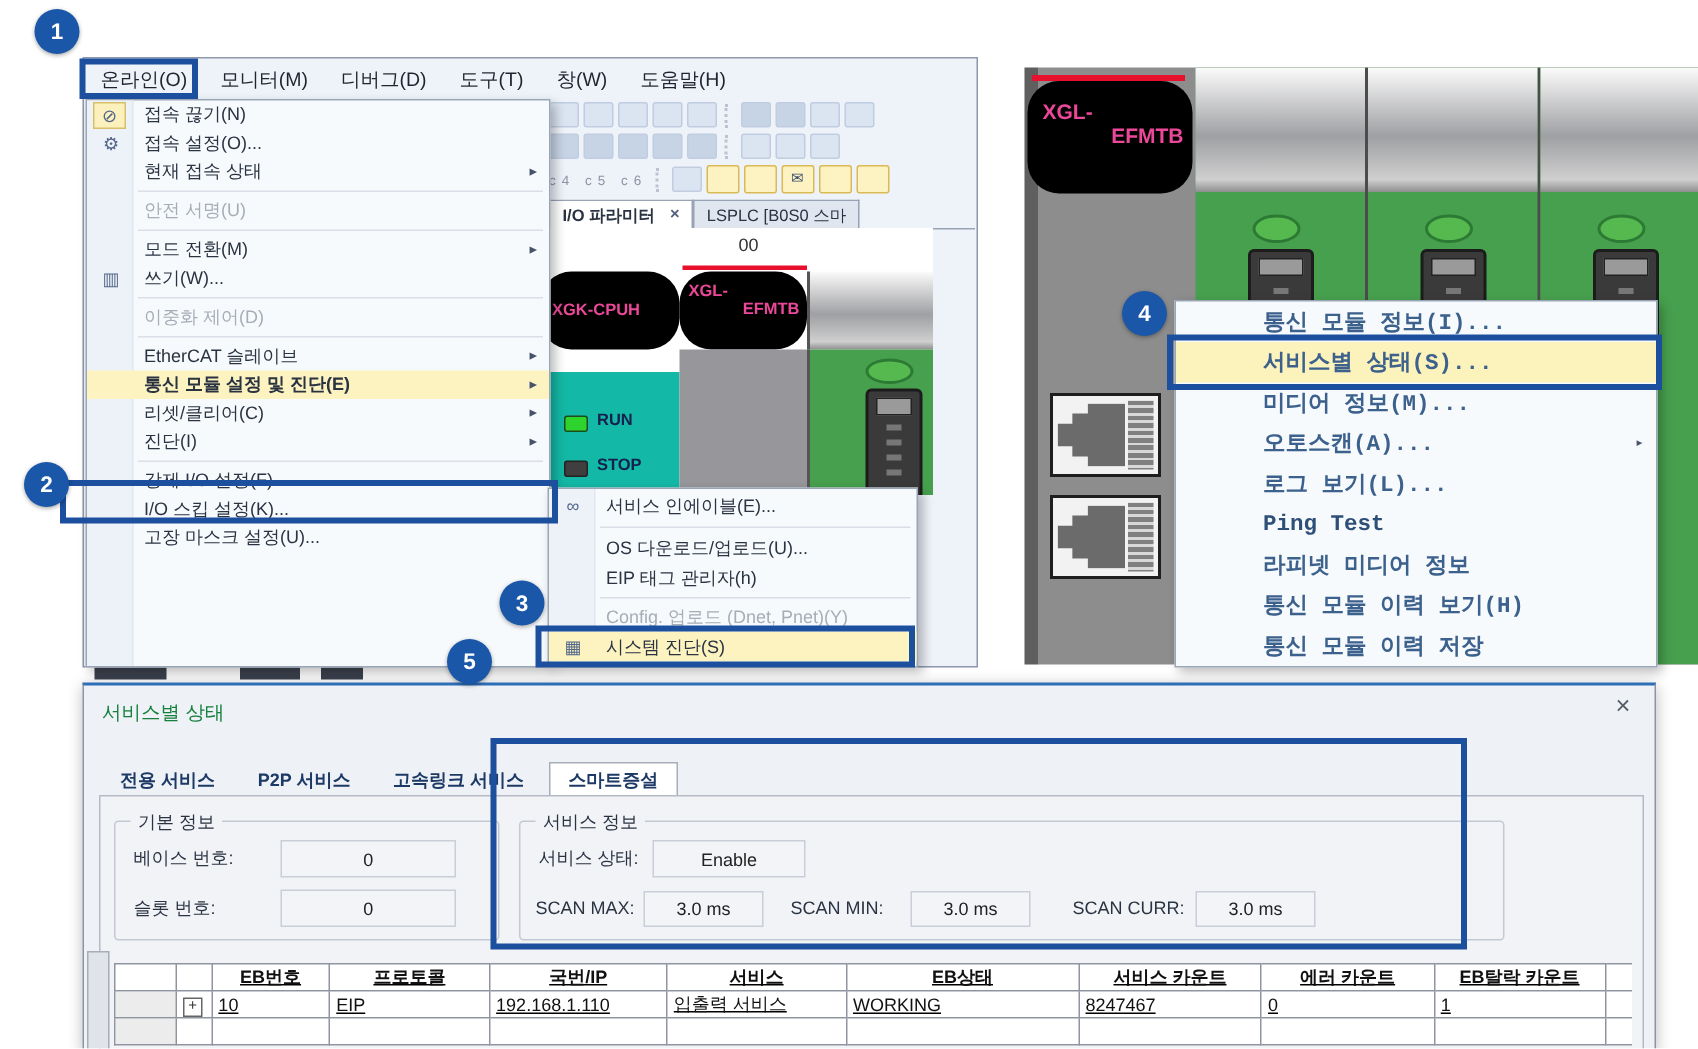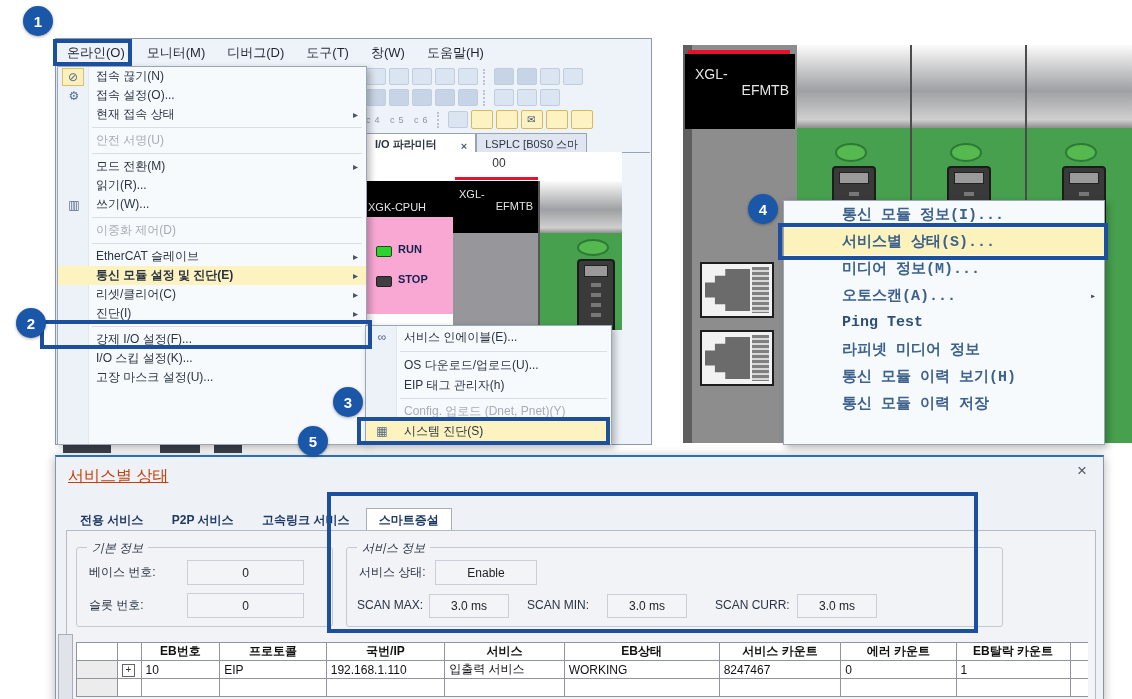--- a/index.html
+++ b/index.html
@@ -21,27 +21,27 @@
   
   .tbrow{display:flex;align-items:center;gap:3px;}
   .tbi{width:18px;height:15px;background:#dbe4f1;border:1px solid #c0cde0;border-radius:2px;}
   .tbi.dark{background:#c7d4e6;}
   .tbi.yel{background:#fdf2c2;border:1px solid #d9ba55;display:flex;align-items:center;justify-content:center;
            font-size:10px;color:#3c5270;width:20px;height:17px;}
   .tbsep{width:4px;height:16px;border-left:2px dotted #b9c3d2;margin:0 2px;}
   .contacts{font-size:9px;color:#8b94a2;letter-spacing:4px;}
 
   
-  .tab{display:inline-flex;align-items:flex-end;gap:24px;height:18px;padding:0 8px;font-size:11px;
+  .tab{display:inline-flex;align-items:center;gap:10px;height:18px;padding:0 8px;font-size:11px;
        color:#2a3342;border:1px solid #98a3b4;border-bottom:none;background:#dfe6f0;}
   .tab.active{background:#fff;font-weight:bold;}
   .tabx{color:#50607a;font-size:11px;}
 
   
-  .modhead{background:#000;color:#e5e5e5;font-weight:normal;}
+  .modhead{background:#000;color:#ec4899;font-weight:bold;border-radius:21px;}
   .led{border-radius:2px;border:1px solid #1b4d1b;}
   .rj45{background:#f2f2f2;border:2px solid #1e1e1e;}
   .rj45 .jack{position:absolute;right:3px;top:3px;bottom:3px;width:17px;
         background:repeating-linear-gradient(to bottom,#808080 0 3px,#d8d8d8 3px 5px);}
   .rj45 .plug{position:absolute;left:3px;top:5px;bottom:5px;right:22px;background:#6b6b6b;
         clip-path:polygon(45% 0,100% 0,100% 100%,45% 100%,45% 84%,22% 84%,22% 68%,0 68%,0 32%,22% 32%,22% 16%,45% 16%);}
   .silver{background:linear-gradient(to bottom,#fbfbfb 0%,#9fa0a3 55%,#cfcfcf 90%,#8e8e8e 100%);}
   .gled{border-radius:50%;background:#55b94f;border:2px solid #2c7a33;}
   .conn{background:#3a3a3a;border:2px solid #1c1c1c;border-radius:4px;}
   .conn .cb{position:absolute;left:5px;right:5px;top:4px;height:10px;background:#9a9a9a;border:1px solid #222;}
@@ -59,28 +59,28 @@
   .sep{margin:3px 4px 3px 34px;border-top:1px solid #d9dee7;height:0;}
   .mico{position:absolute;left:6px;width:20px;text-align:center;font-size:12px;color:#53688a;}
   .mico.ybox{background:#fcf0bd;border:1px solid #d8c06a;left:4px;top:1px;height:16px;line-height:16px;}
 
   .ctx .mi{height:27px;padding-left:58px;font-size:15px;font-weight:bold;color:#3c618c;}
   .ctx .mi.hl{background:#fbf2bc;}
 
   
   .dialog{background:#eef1f5;border:1px solid #8b94a3;border-top:2px solid #2c6fb7;
           box-shadow:0 2px 10px rgba(0,0,0,.3);z-index:40;}
-  .dlg-title{font-size:16px;color:#c2410c;text-decoration:underline;}
+  .dlg-title{font-size:13px;color:#15803d;}
   .dlg-close{font-size:17px;color:#555b66;}
   .dtab{display:inline-flex;align-items:center;height:22px;padding:0 12px;font-size:12px;font-weight:bold;
         color:#1d3a66;}
   .dtab.active{background:#fff;border:1px solid #a7aeba;border-bottom:1px solid #fff;}
   .panel{background:#f1f3f7;border:1px solid #b5bac3;}
   .group{border:1px solid #c3c9d3;border-radius:3px;}
-  .group .legend{position:absolute;top:-8px;left:10px;background:#f1f3f7;padding:0 5px;font-size:12px;color:#2a3342;font-style:italic;}
+  .group .legend{position:absolute;top:-8px;left:10px;background:#f1f3f7;padding:0 5px;font-size:12px;color:#2a3342;}
   .flabel{font-size:12px;color:#2a3342;white-space:nowrap;}
   .vbox{background:#f2f4f8;border:1px solid #c9ced8;display:flex;align-items:center;justify-content:center;
         font-size:12px;color:#222;}
 
   table.grid{border-collapse:collapse;table-layout:fixed;background:#fff;font-size:12px;}
   table.grid th,table.grid td{border:1px solid #8f95a0;height:17px;padding:0 4px;overflow:hidden;white-space:nowrap;}
   table.grid th{font-weight:bold;text-align:center;background:#fff;color:#111;}
   table.grid td{color:#111;text-align:left;}
   td.selcol,th.selcol{background:#ececec;}
   .plus{display:inline-block;width:11px;height:11px;border:1px solid #666;line-height:9px;text-align:center;
@@ -150,21 +150,21 @@
   </div>
 
   <div class="r" style="left:366px;top:152px;width:256px;height:178px;background:#fff;overflow:hidden;">
 
     <div class="r" style="left:113px;top:4px;width:40px;text-align:center;font-size:12px;color:#333;">00</div>
     <div class="r" style="left:89px;top:25px;width:83px;height:3px;background:#e8112d;"></div>
 
     <div class="r modhead" style="left:-6px;top:29px;width:93px;height:52px;display:flex;align-items:center;">
       <span style="padding-left:8px;font-size:11px;">XGK-CPUH</span>
     </div>
-    <div class="r" style="left:-6px;top:65px;width:93px;height:97px;background:#f9a8d4;">
+    <div class="r" style="left:-6px;top:96px;width:93px;height:97px;background:#14b8a6;">
       <div class="r led" style="left:16px;top:29px;width:14px;height:9px;background:#2ed32e;"></div>
       <div class="r" style="left:38px;top:26px;font-size:11px;font-weight:bold;color:#14204e;">RUN</div>
       <div class="r led" style="left:16px;top:59px;width:14px;height:9px;background:#3f3f3f;border-color:#222;"></div>
       <div class="r" style="left:38px;top:56px;font-size:11px;font-weight:bold;color:#14204e;">STOP</div>
     </div>
 
     <div class="r modhead" style="left:87px;top:29px;width:85px;height:52px;font-size:11px;">
       <div style="padding:7px 0 0 6px;">XGL-</div>
       <div style="text-align:right;padding-right:5px;">EFMTB</div>
     </div>
@@ -199,23 +199,20 @@
     <div class="sep"></div>
     <div class="mi dis">
       <span>안전 서명(U)</span>
       </div>
     <div class="sep"></div>
     <div class="mi">
       <span>모드 전환(M)</span>
       <span class="arrow">▸</span>
       </div>
     <div class="mi">
-      <span>읽기(R)...</span>
-      </div>
-    <div class="mi">
       <span class="mico">▥</span>
       <span>쓰기(W)...</span>
       </div>
     <div class="sep"></div>
     <div class="mi dis">
       <span>이중화 제어(D)</span>
       </div>
     <div class="sep"></div>
     <div class="mi">
       <span>EtherCAT 슬레이브</span>
@@ -322,20 +319,23 @@
       </div>
     <div class="mi hl">
       <span>서비스별 상태(S)...</span>
       </div>
     <div class="mi">
       <span>미디어 정보(M)...</span>
       </div>
     <div class="mi">
       <span>오토스캔(A)...</span>
       <span class="arrow">▸</span>
+      </div>
+    <div class="mi">
+      <span>로그 보기(L)...</span>
       </div>
     <div class="mi">
       <span style="color:#2d4f78;">Ping Test</span>
       </div>
     <div class="mi">
       <span>라피넷 미디어 정보</span>
       </div>
     <div class="mi">
       <span>통신 모듈 이력 보기(H)</span>
       </div>
@@ -374,21 +374,21 @@
       <div class="r flabel" style="left:12px;top:16px;">서비스 상태:</div>
       <div class="r vbox" style="left:88px;top:12px;width:100px;height:23px;">Enable</div>
       <div class="r flabel" style="left:10px;top:50px;">SCAN MAX:</div>
       <div class="r vbox" style="left:82px;top:46px;width:78px;height:22px;">3.0 ms</div>
       <div class="r flabel" style="left:180px;top:50px;">SCAN MIN:</div>
       <div class="r vbox" style="left:260px;top:46px;width:78px;height:22px;">3.0 ms</div>
       <div class="r flabel" style="left:368px;top:50px;">SCAN CURR:</div>
       <div class="r vbox" style="left:450px;top:46px;width:78px;height:22px;">3.0 ms</div>
     </div>
 
-    <div class="r" style="left:20px;top:185px;width:1012px;height:58px;overflow:hidden;">
+    <div class="r" style="left:20px;top:185px;width:1012px;height:58px;overflow:hidden;text-decoration:underline;">
       <table class="grid" style="width:1210px;">
         <colgroup>
           <col style="width:38px;">
             <col style="width:22px;">
             <col style="width:73px;">
             <col style="width:99px;">
           <col style="width:110px;">
             <col style="width:111px;">
             <col style="width:144px;">
             <col style="width:113px;">

